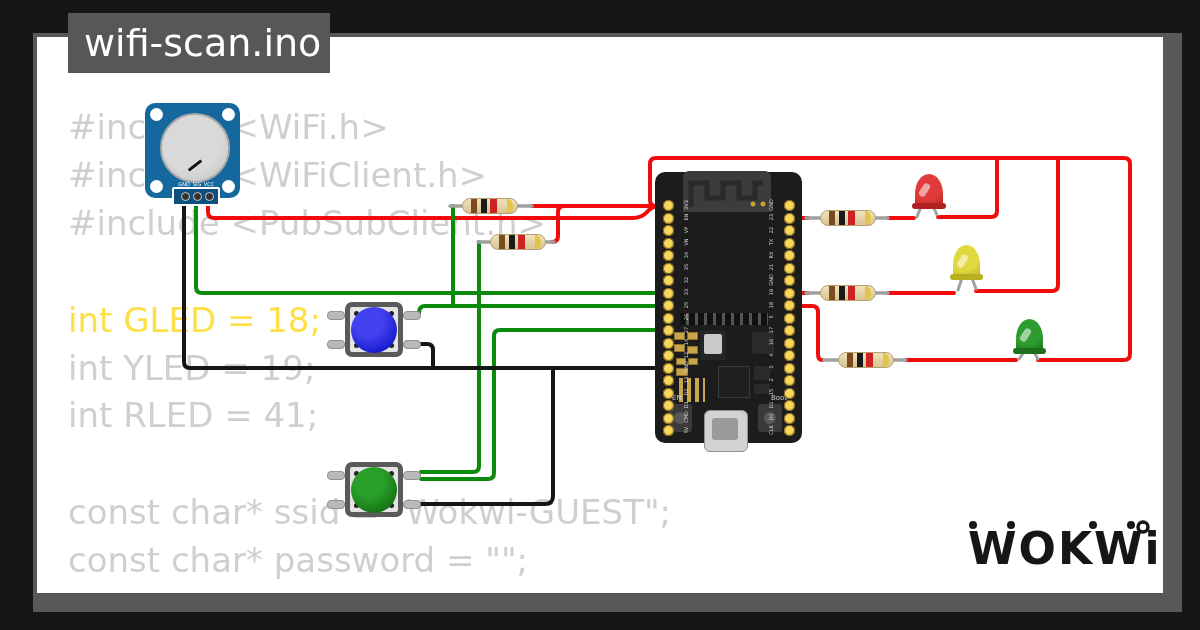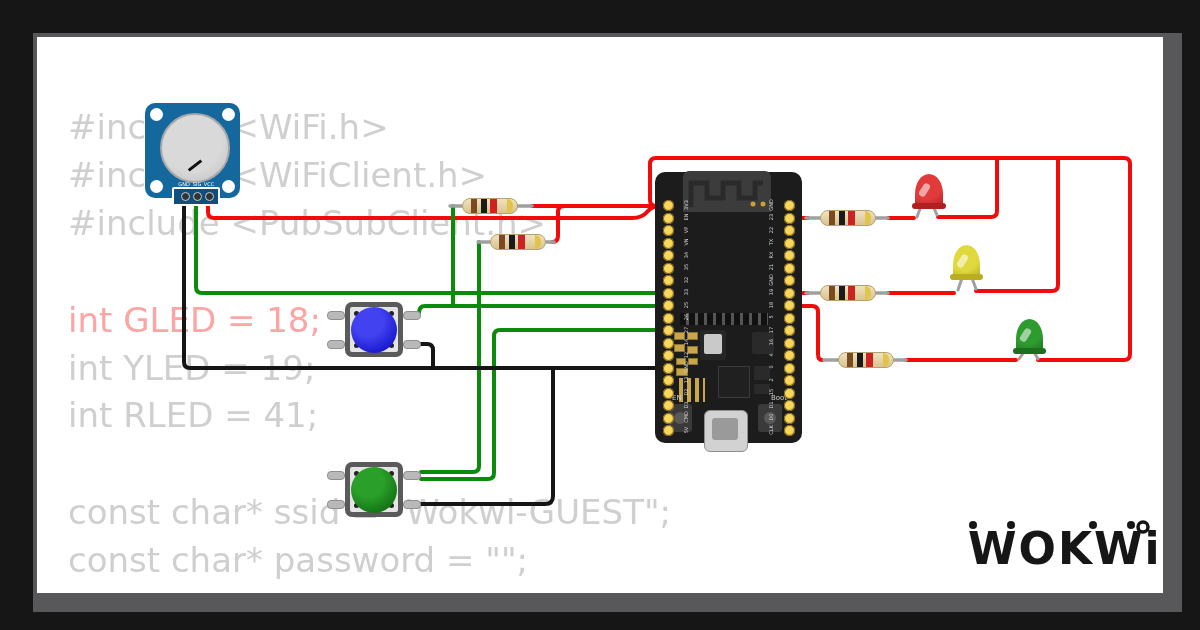--- a/index.html
+++ b/index.html
@@ -58,21 +58,21 @@
 <body>
 
 <div id="stage">
   <div id="shadow" class="abs"></div>
   <div id="canvas" class="abs"></div>
 
   <div id="codelayer">
       <div class="abs codeline" style="top: 107px; color: rgb(207, 207, 207);">#include &lt;WiFi.h&gt;</div>
       <div class="abs codeline" style="top: 155px; color: rgb(207, 207, 207);">#include &lt;WiFiClient.h&gt;</div>
       <div class="abs codeline" style="top: 203px; color: rgb(207, 207, 207);">#include &lt;PubSubClient.h&gt;</div>
-      <div class="abs codeline" style="top: 300px; color: #fca5a5;">int GLED = 18;</div>
+      <div class="abs codeline" style="top: 300px; color: #fde047;">int GLED = 18;</div>
       <div class="abs codeline" style="top: 348px; color: rgb(207, 207, 207);">int YLED = 19;</div>
       <div class="abs codeline" style="top: 395px; color: rgb(207, 207, 207);">int RLED = 41;</div>
       <div class="abs codeline" style="top: 492px; color: rgb(207, 207, 207);">const char* ssid = "Wokwi-GUEST";</div>
       <div class="abs codeline" style="top: 540px; color: rgb(207, 207, 207);">const char* password = "";</div>
     </div>
 
   <svg id="wires" class="abs" width="1200" height="630">
       <path d="M208,195 L208,212 Q208,218 214,218 L632,218 Q642,218 647,212 Q652,206 660,206 L666,206" class="wire" stroke="#f20b0b" stroke-width="4"></path>
       <path d="M532,206 L666,206" class="wire" stroke="#f20b0b" stroke-width="4"></path>
       <path d="M552,242 Q558,242 558,236 L558,212 Q558,206 564,206" class="wire" stroke="#f20b0b" stroke-width="4"></path>
@@ -302,20 +302,21 @@
       <div class="flange" style="width:33px;background:#b8ae1f"></div>
     </div>
       <div class="led" style="left:1013px;top:319px;width:33px;height:38px">
       <div class="bulb" style="width:27px;height:33px;background:radial-gradient(circle at 40% 30%,#2e9b2e 55%,#1d6e1d)">
         <div class="shine"></div>
         </div>
       <div class="flange" style="width:33px;background:#1d6e1d"></div>
     </div>
     </div>
 
+  <div id="titlebox" class="abs">wifi-scan.ino</div>
 
   <svg class="abs" style="left:962px;top:514px" width="200" height="66">
     <text x="6" y="50" font-family="DejaVu Sans" font-weight="bold" font-size="44" letter-spacing="2" fill="#161616">WOKWi</text>
     <circle cx="11" cy="11" r="4" fill="#161616"></circle>
       <circle cx="49" cy="11" r="4" fill="#161616"></circle>
     <circle cx="131" cy="11" r="4" fill="#161616"></circle>
       <circle cx="169" cy="11" r="4" fill="#161616"></circle>
     <circle cx="181" cy="13" r="5" fill="#ffffff" stroke="#161616" stroke-width="3.5"></circle>
   </svg>
 </div>

